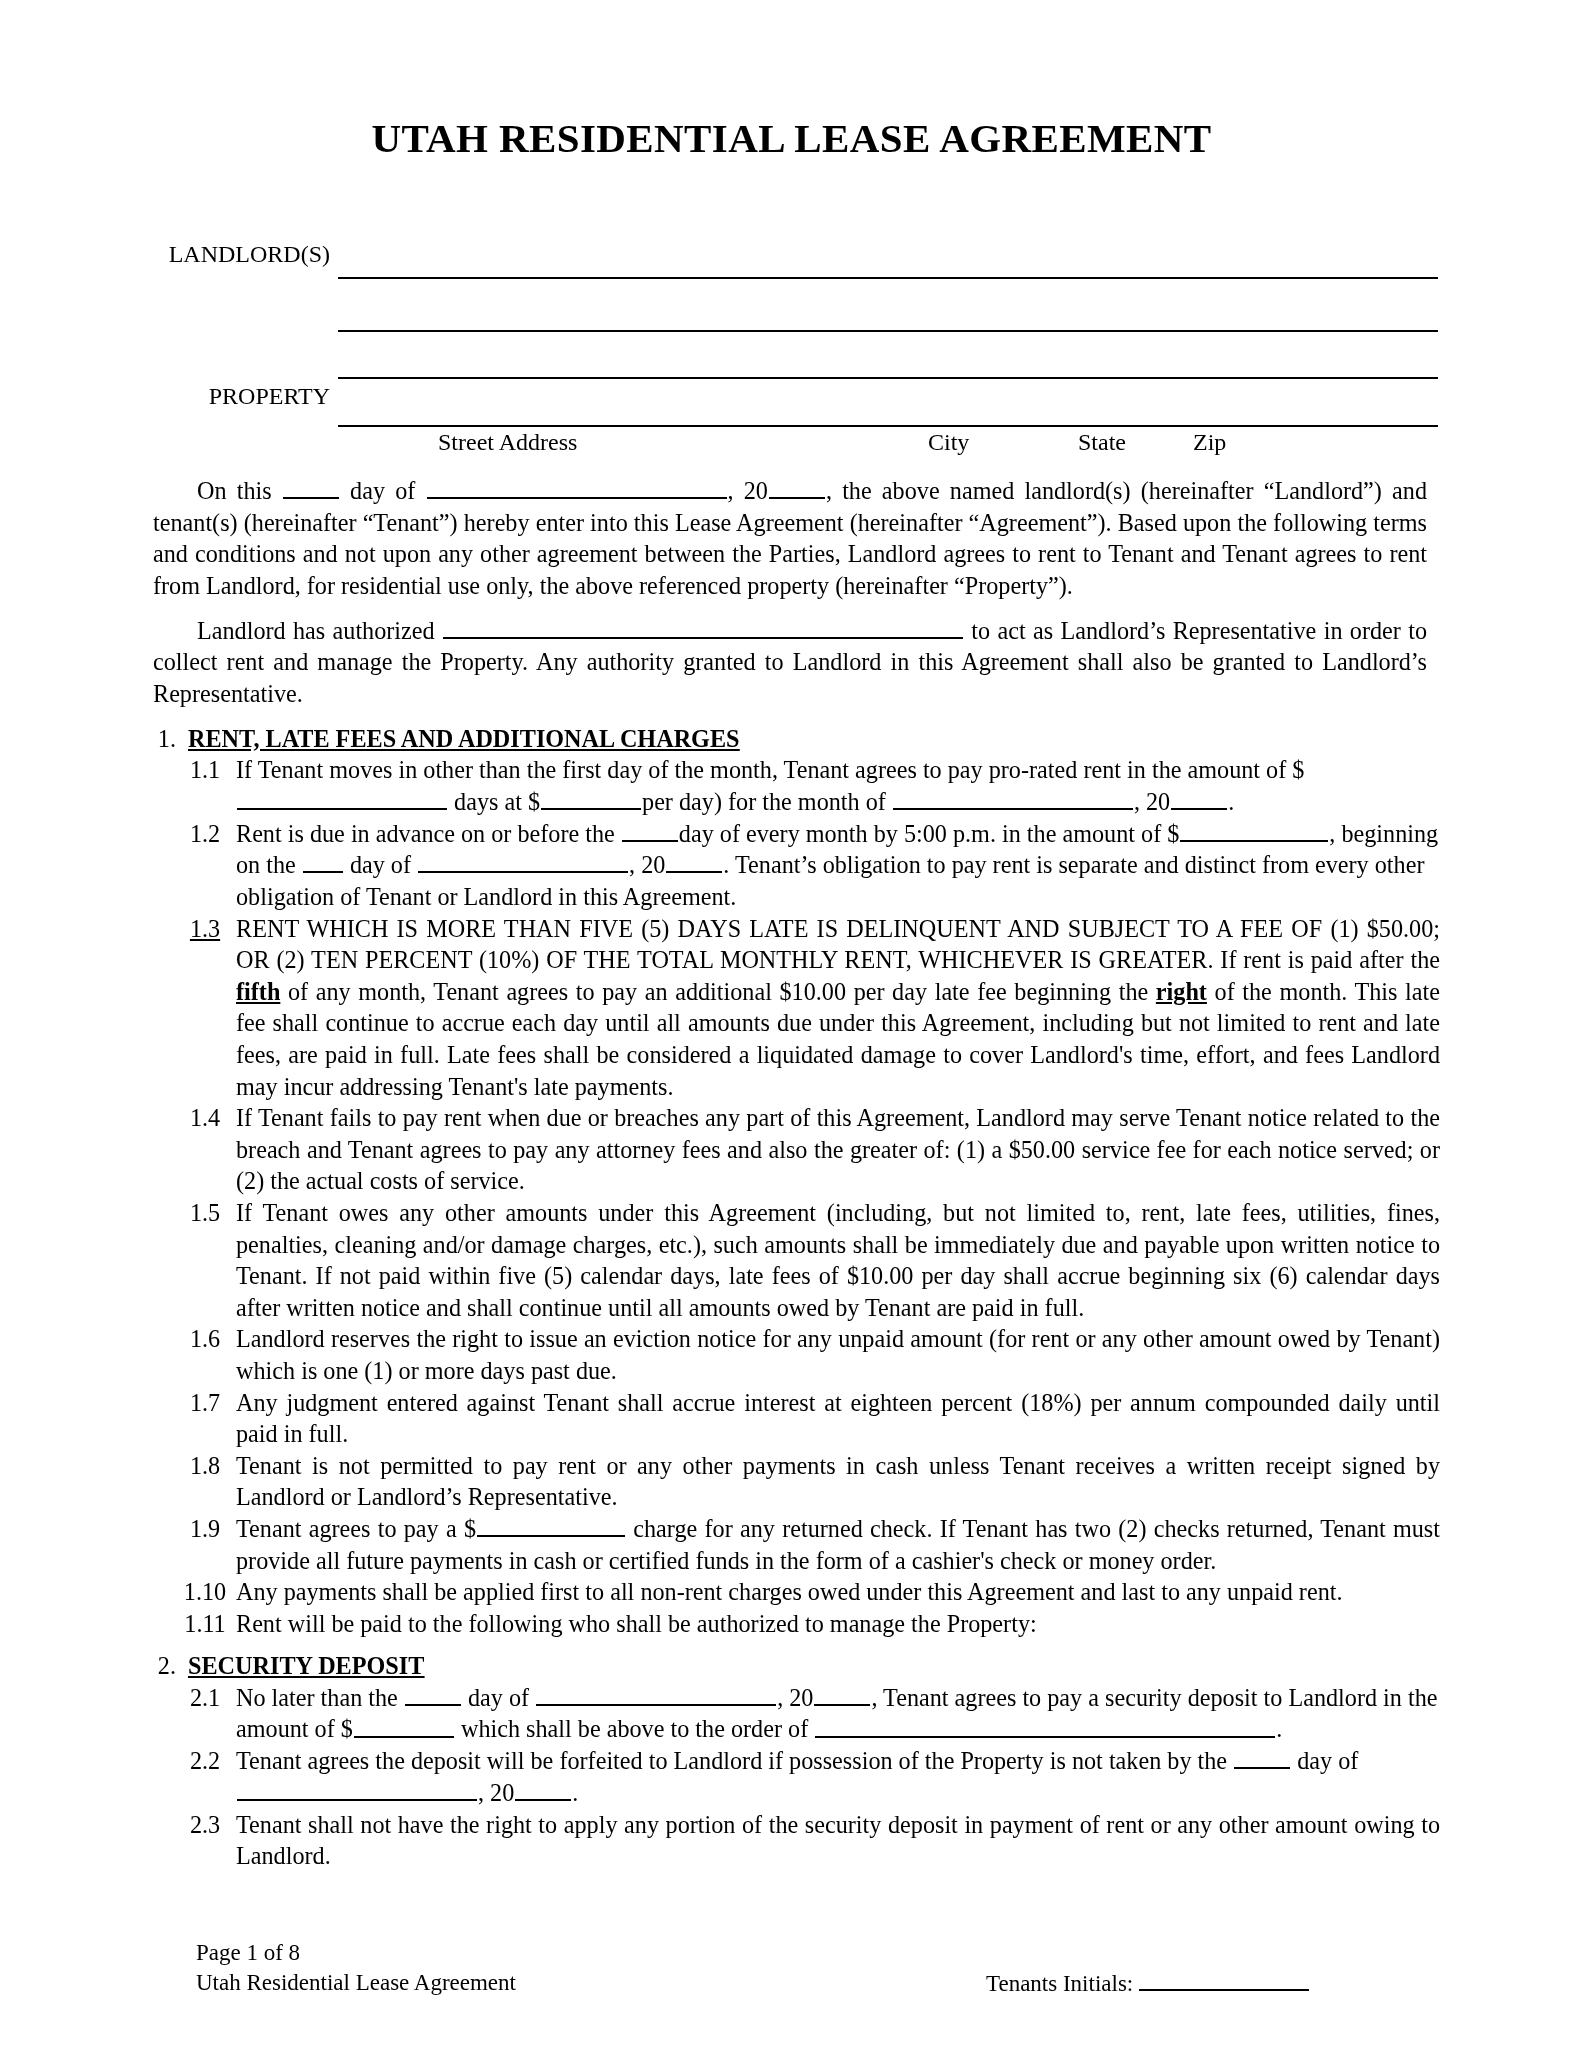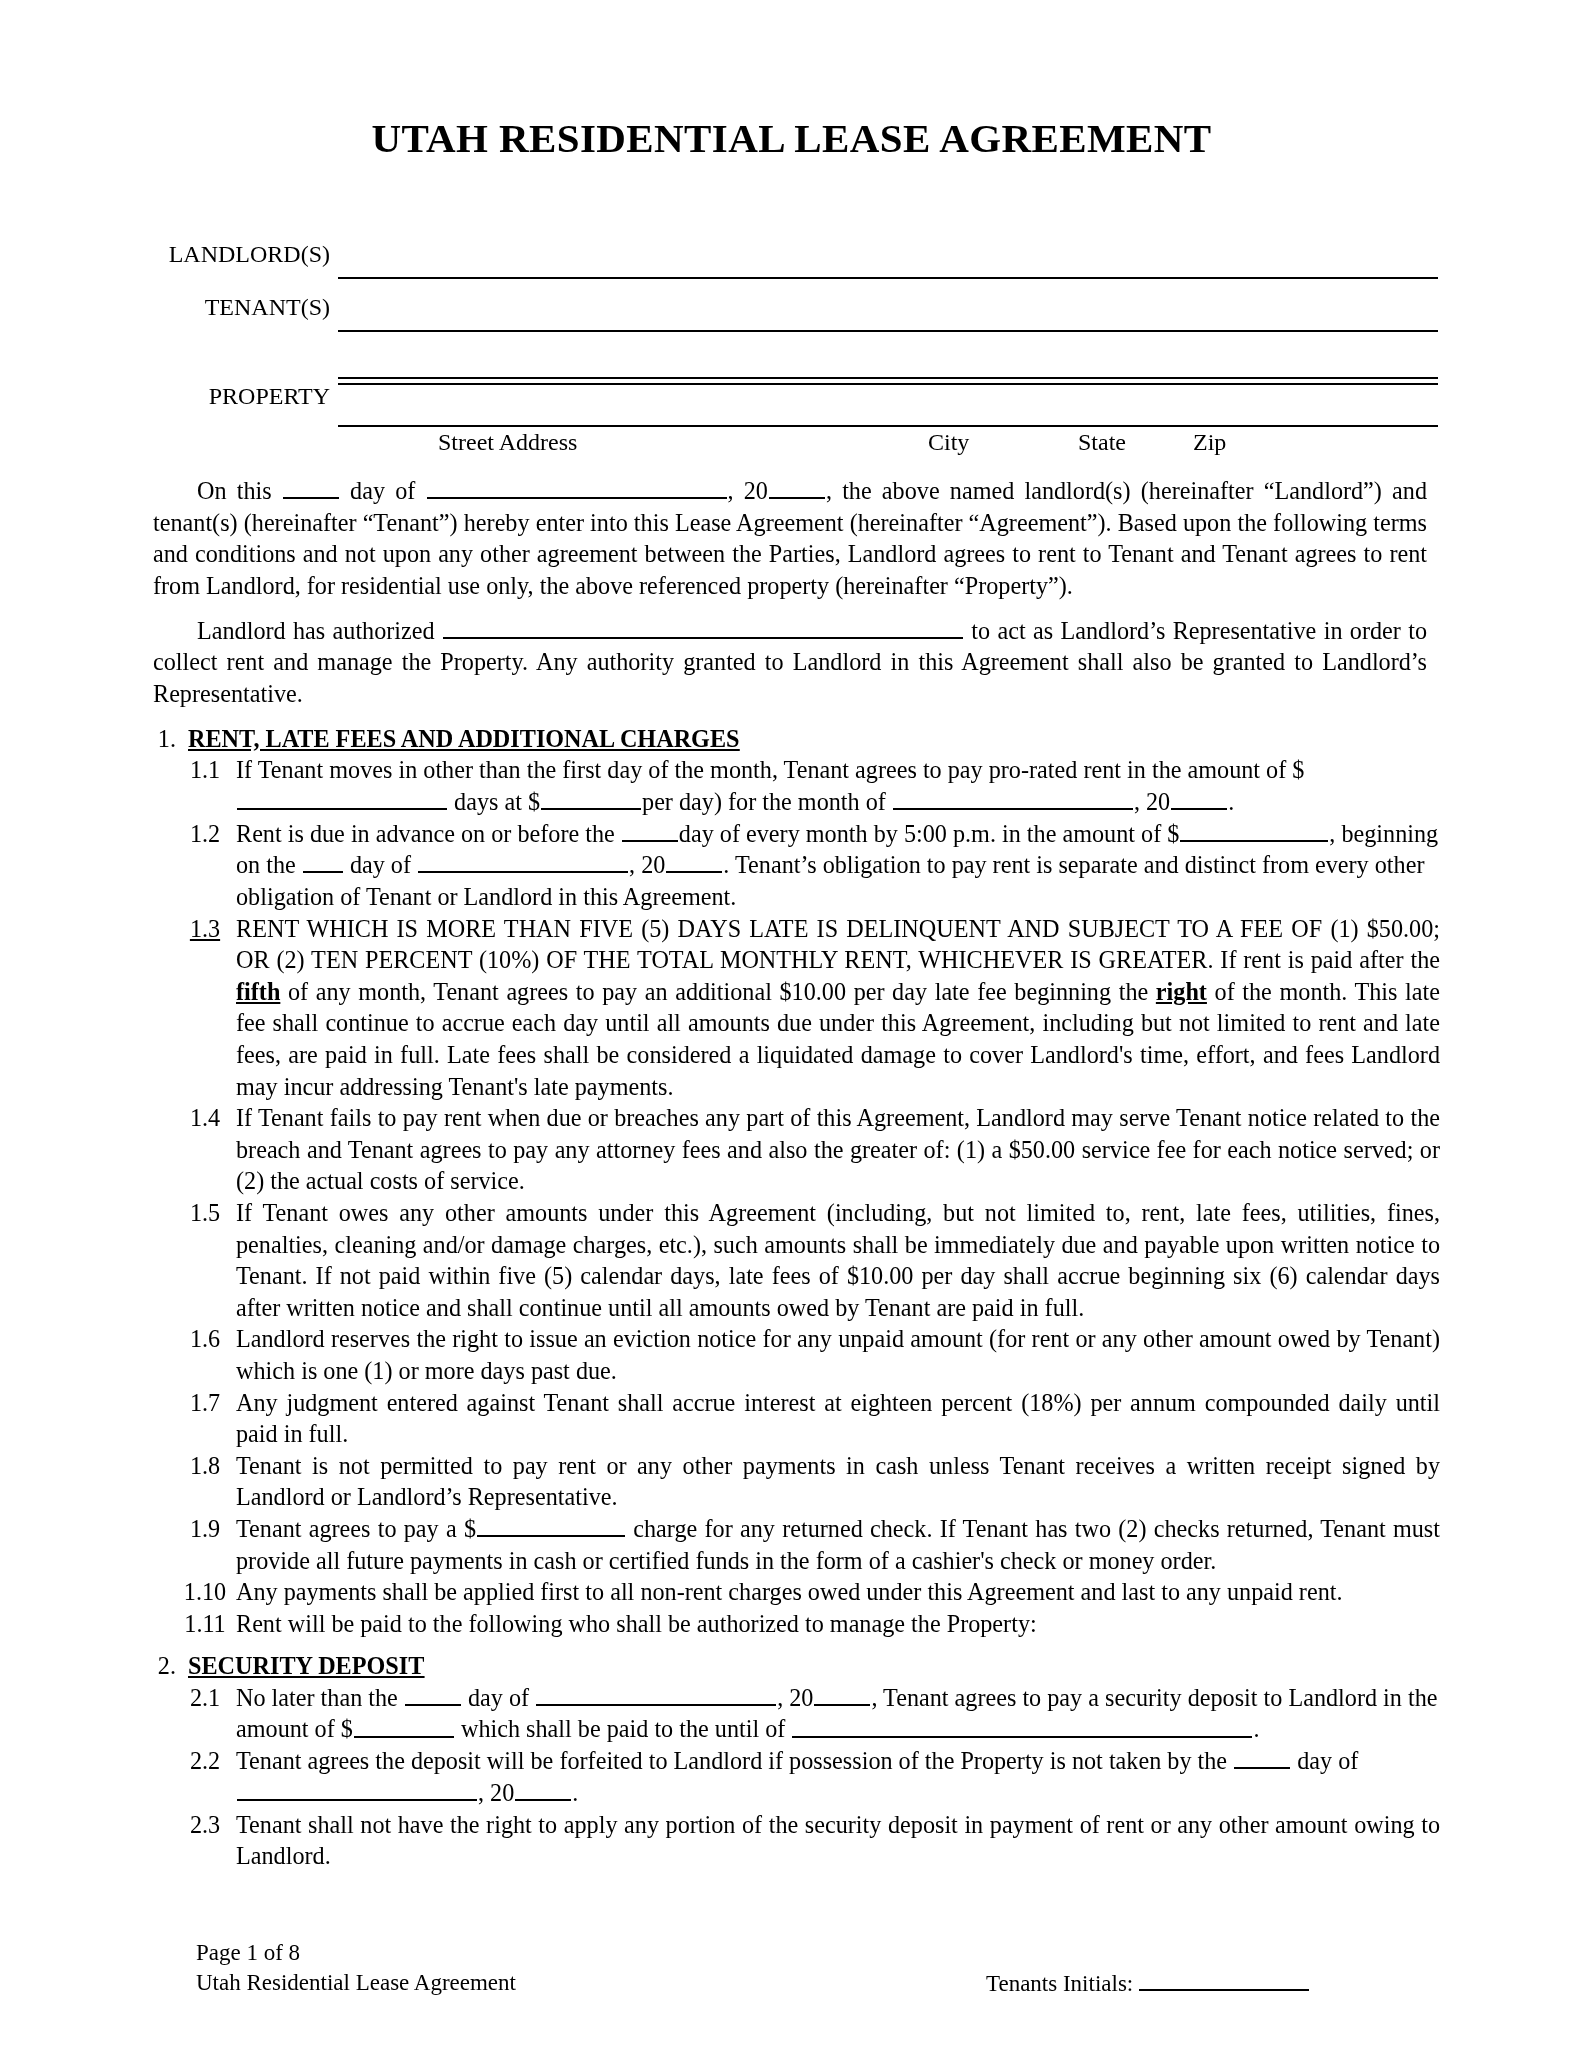--- a/index.html
+++ b/index.html
@@ -223,24 +223,20 @@
 <div class="page">
 
   <div class="doc-title">UTAH RESIDENTIAL LEASE AGREEMENT</div>
 
   <div class="party-block">
     <div class="party-row">
       <div class="party-label">LANDLORD(S)</div>
       <div class="party-rule"></div>
     </div>
     <div class="party-row">
-      <div class="party-label">TENANT(S)</div>
-      <div class="party-rule"></div>
-    </div>
-    <div class="party-row">
       <div class="party-rule"></div>
     </div>
   </div>
 
   <div class="prop-label">PROPERTY</div>
   <div class="prop-rule-top"></div>
   <div class="prop-rule-bot"></div>
   <div class="addr-captions">
     <span class="cap-street">Street Address</span>
     <span class="cap-city">City</span>
@@ -329,21 +325,21 @@
 
   <div class="sec2-wrap">
     <div class="sec-head">
       <span class="sec-num">2.</span>
       <span class="sec-head-txt">SECURITY DEPOSIT</span>
     </div>
 
     <ul class="clauses">
       <li class="loose">
         <span class="cn">2.1</span>
-        <span>No later than the</span> <span class="bl bl-s"></span> <span>day of</span> <span class="bl bl-240"></span><span>, 20</span><span class="bl bl-s"></span><span>, Tenant agrees to pay a security deposit to Landlord in the amount of $</span><span class="bl bl-m"></span> <span>which shall be paid to the until of</span> <span class="bl bl-460"></span><span>.</span>
+        <span>No later than the</span> <span class="bl bl-s"></span> <span>day of</span> <span class="bl bl-240"></span><span>, 20</span><span class="bl bl-s"></span><span>, Tenant agrees to pay a security deposit to Landlord in the amount of $</span><span class="bl bl-m"></span> <span>which shall be above to the order of</span> <span class="bl bl-460"></span><span>.</span>
       </li>
 
       <li class="loose">
         <span class="cn">2.2</span>
         <span>Tenant agrees the deposit will be forfeited to Landlord if possession of the Property is not taken by the</span> <span class="bl bl-s"></span> <span>day of</span> <span class="bl bl-240"></span><span>, 20</span><span class="bl bl-s"></span><span>.</span>
       </li>
 
       <li>
         <span class="cn">2.3</span>
         <span>Tenant shall not have the right to apply any portion of the security deposit in payment of rent or any other amount owing to Landlord.</span>

